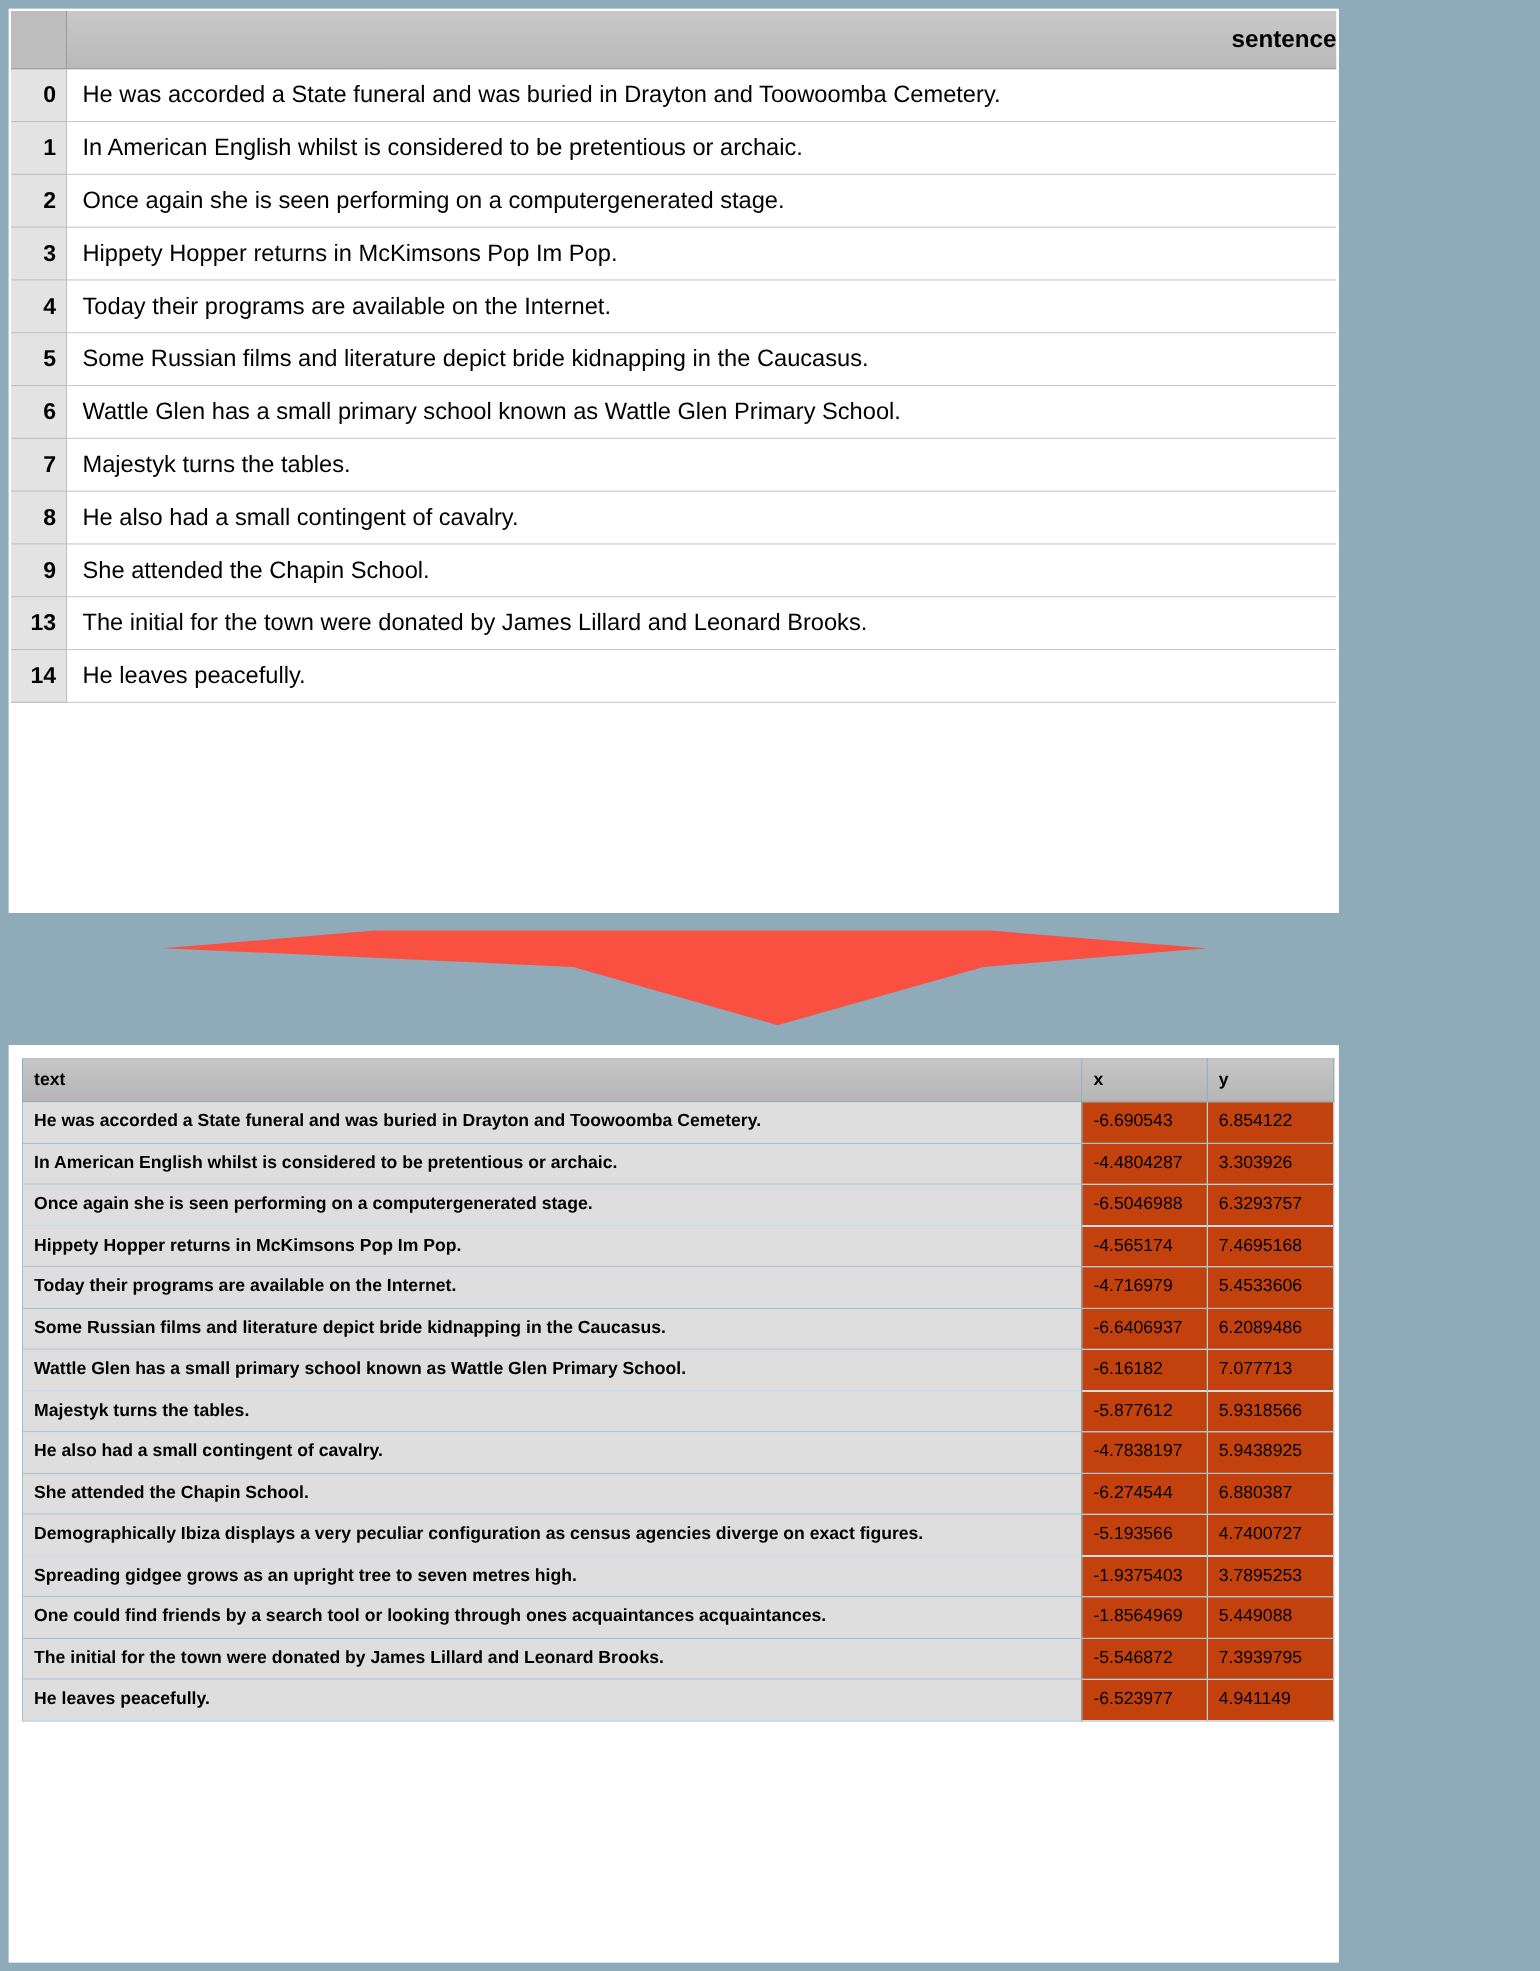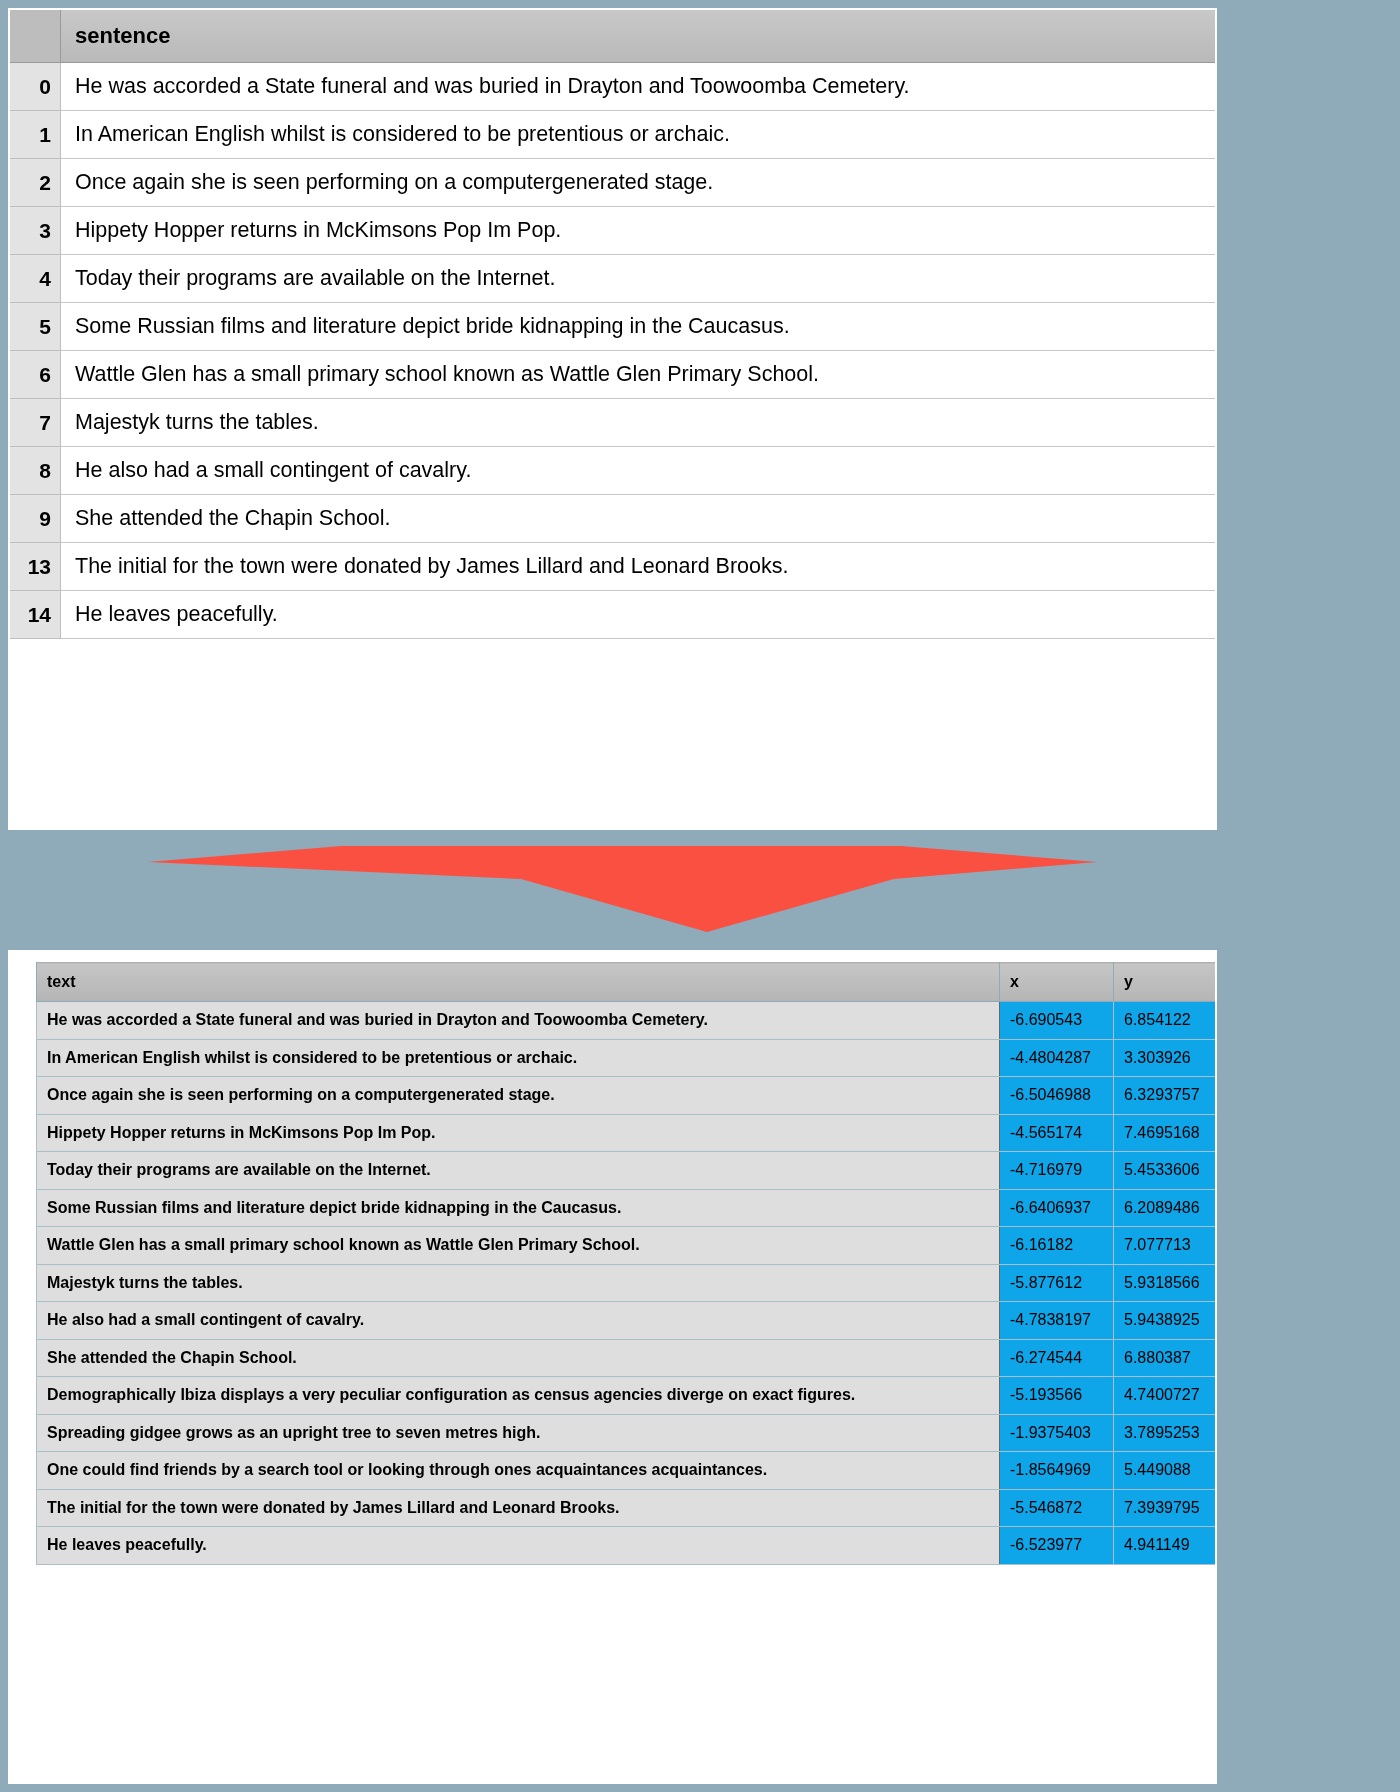--- a/index.html
+++ b/index.html
@@ -47,21 +47,21 @@
     border: 1px solid #9a9a9a;
     border-top: none;
     border-left: none;
     height: 50px;
   }
   table.df-top th.col-head {
     background: linear-gradient(#c8c8c8, #b9b9b9);
     border: 1px solid #9a9a9a;
     border-top: none;
     border-right: none;
-    text-align: left;
+    text-align: right;
     padding: 10px 0 10px 14px;
     font-weight: bold;
     font-size: 22px;
     height: 50px;
     box-sizing: border-box;
   }
   table.df-top td.idx {
     width: 48px;
     background: #e3e3e3;
     border: 1px solid #bfbfbf;
@@ -104,21 +104,21 @@
     width: 1209px;
     height: 834px;
     background: #ffffff;
     border: 2px solid #ffffff;
     box-sizing: border-box;
     overflow: hidden;
   }
   table.df-bot {
     border-collapse: collapse;
     width: 1192px;
-    margin: 10px 0 0 26px;
+    margin: 10px 0 0 10px;
     table-layout: fixed;
     color: #000;
   }
   table.df-bot th {
     background: linear-gradient(#c6c6c6, #b5b5b5);
     border: 1px solid #8fabb9;
     border-top-color: #b0b0b0;
     text-align: left;
     font-weight: bold;
     font-size: 16px;
@@ -138,21 +138,21 @@
     white-space: nowrap;
     overflow: hidden;
   }
   table.df-bot td.t-text {
     background: #dedede;
     font-weight: bold;
     border-left-color: #a9c0cc;
     border-right-color: #666666;
   }
   table.df-bot td.t-num {
-    background: #0ea5e9;
+    background: #c2410c;
     font-weight: normal;
   }
   table.df-bot tr:first-child td {
     border-top-color: #5a5a5a;
   }
 </style>
 </head>
 <body>
 
 <div class="page">

